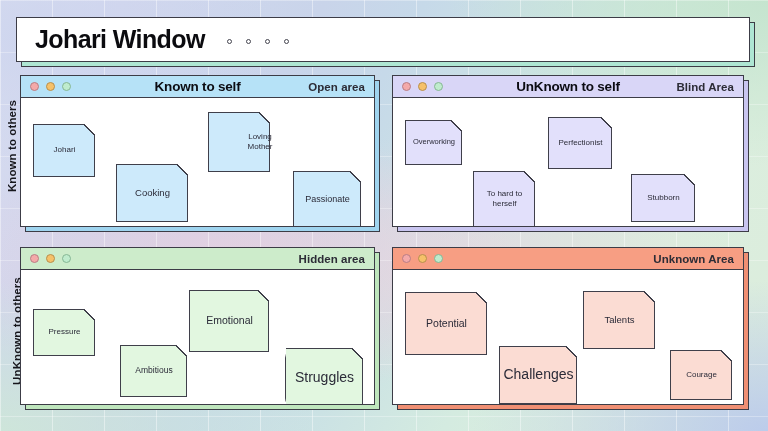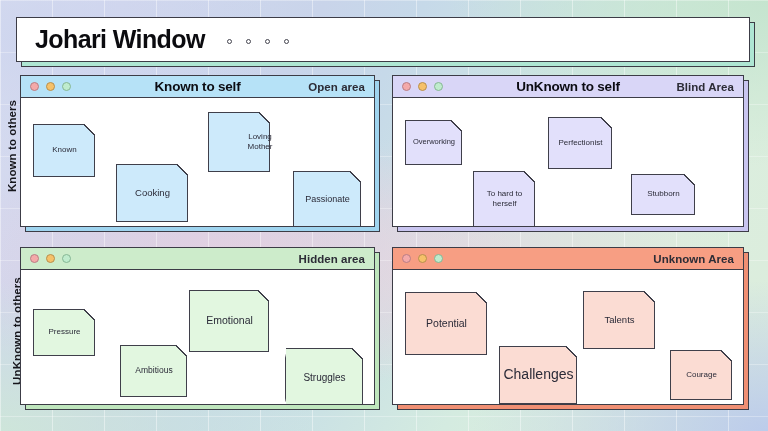--- a/index.html
+++ b/index.html
@@ -231,21 +231,21 @@
             <span class="dot dot-amber"></span>
             <span class="dot dot-green"></span>
           </div>
           <div class="panel-center-title">Known to self</div>
           <div class="panel-right-label">Open area</div>
         </div>
         <div class="panel-body">
           <div class="note" style="left: 12px; top: 26px; width: 62px; height: 53px; font-size: 8px;">
             <div class="note-body" style="background: rgb(205, 234, 251); clip-path: polygon(0px 0px, calc(100% - 11px) 0px, 100% 11px, 100% 100%, 0px 100%); border-top: 1px solid rgb(63, 63, 74); border-right: 1px solid rgb(63, 63, 74);"></div>
             <div class="note-fold" style="width: 11px; height: 11px; background: linear-gradient(to left bottom, transparent 0px, transparent 48%, rgb(63, 63, 74) 48%, rgb(63, 63, 74) 56%, transparent 56%);"></div>
-            <div class="note-inner">Known</div>
+            <div class="note-inner">Johari</div>
           </div>
           <div class="note" style="left: 187px; top: 14px; width: 62px; height: 60px; font-size: 8px; padding-left: 45px;">
             <div class="note-body" style="background: rgb(205, 234, 251); clip-path: polygon(0px 0px, calc(100% - 11px) 0px, 100% 11px, 100% 100%, 0px 100%); border-top: 1px solid rgb(63, 63, 74); border-right: 1px solid rgb(63, 63, 74);"></div>
             <div class="note-fold" style="width: 11px; height: 11px; background: linear-gradient(to left bottom, transparent 0px, transparent 48%, rgb(63, 63, 74) 48%, rgb(63, 63, 74) 56%, transparent 56%);"></div>
             <div class="note-inner">Loving<br>Mother</div>
           </div>
           <div class="note" style="left: 95px; top: 66px; width: 72px; height: 58px; font-size: 9.5px;">
             <div class="note-body" style="background: rgb(205, 234, 251); clip-path: polygon(0px 0px, calc(100% - 11px) 0px, 100% 11px, 100% 100%, 0px 100%); border-top: 1px solid rgb(63, 63, 74); border-right: 1px solid rgb(63, 63, 74);"></div>
             <div class="note-fold" style="width: 11px; height: 11px; background: linear-gradient(to left bottom, transparent 0px, transparent 48%, rgb(63, 63, 74) 48%, rgb(63, 63, 74) 56%, transparent 56%);"></div>
             <div class="note-inner">Cooking</div>
@@ -279,21 +279,21 @@
           <div class="note" style="left: 155px; top: 19px; width: 64px; height: 52px; font-size: 8px;">
             <div class="note-body" style="background: rgb(226, 224, 251); clip-path: polygon(0px 0px, calc(100% - 11px) 0px, 100% 11px, 100% 100%, 0px 100%); border-top: 1px solid rgb(63, 63, 74); border-right: 1px solid rgb(63, 63, 74);"></div>
             <div class="note-fold" style="width: 11px; height: 11px; background: linear-gradient(to left bottom, transparent 0px, transparent 48%, rgb(63, 63, 74) 48%, rgb(63, 63, 74) 56%, transparent 56%);"></div>
             <div class="note-inner">Perfectionist</div>
           </div>
           <div class="note" style="left: 80px; top: 73px; width: 62px; height: 56px; font-size: 8px;">
             <div class="note-body" style="background: rgb(226, 224, 251); clip-path: polygon(0px 0px, calc(100% - 11px) 0px, 100% 11px, 100% 100%, 0px 100%); border-top: 1px solid rgb(63, 63, 74); border-right: 1px solid rgb(63, 63, 74);"></div>
             <div class="note-fold" style="width: 11px; height: 11px; background: linear-gradient(to left bottom, transparent 0px, transparent 48%, rgb(63, 63, 74) 48%, rgb(63, 63, 74) 56%, transparent 56%);"></div>
             <div class="note-inner">To hard to<br>herself</div>
           </div>
-          <div class="note" style="left: 238px; top: 76px; width: 64px; height: 41px; font-size: 8px;">
+          <div class="note" style="left: 238px; top: 76px; width: 64px; height: 48px; font-size: 8px;">
             <div class="note-body" style="background: rgb(226, 224, 251); clip-path: polygon(0px 0px, calc(100% - 11px) 0px, 100% 11px, 100% 100%, 0px 100%); border-top: 1px solid rgb(63, 63, 74); border-right: 1px solid rgb(63, 63, 74);"></div>
             <div class="note-fold" style="width: 11px; height: 11px; background: linear-gradient(to left bottom, transparent 0px, transparent 48%, rgb(63, 63, 74) 48%, rgb(63, 63, 74) 56%, transparent 56%);"></div>
             <div class="note-inner">Stubborn</div>
           </div>
         </div>
       </div>
     </div>
     <div class="panel-wrap q-hidden" style="left: 20px; top: 247px; width: 355px; height: 158px;">
       <div class="panel-shadow"></div>
       <div class="panel">
@@ -314,21 +314,21 @@
           <div class="note" style="left: 168px; top: 20px; width: 80px; height: 62px; font-size: 10.5px;">
             <div class="note-body" style="background: rgb(226, 247, 224); clip-path: polygon(0px 0px, calc(100% - 11px) 0px, 100% 11px, 100% 100%, 0px 100%); border-top: 1px solid rgb(63, 63, 74); border-right: 1px solid rgb(63, 63, 74);"></div>
             <div class="note-fold" style="width: 11px; height: 11px; background: linear-gradient(to left bottom, transparent 0px, transparent 48%, rgb(63, 63, 74) 48%, rgb(63, 63, 74) 56%, transparent 56%);"></div>
             <div class="note-inner">Emotional</div>
           </div>
           <div class="note" style="left: 99px; top: 75px; width: 67px; height: 52px; font-size: 8.5px;">
             <div class="note-body" style="background: rgb(226, 247, 224); clip-path: polygon(0px 0px, calc(100% - 11px) 0px, 100% 11px, 100% 100%, 0px 100%); border-top: 1px solid rgb(63, 63, 74); border-right: 1px solid rgb(63, 63, 74);"></div>
             <div class="note-fold" style="width: 11px; height: 11px; background: linear-gradient(to left bottom, transparent 0px, transparent 48%, rgb(63, 63, 74) 48%, rgb(63, 63, 74) 56%, transparent 56%);"></div>
             <div class="note-inner">Ambitious</div>
           </div>
-          <div class="note" style="left: 264px; top: 78px; width: 78px; height: 60px; font-size: 10px; border-radius: 10px;">
+          <div class="note" style="left: 264px; top: 78px; width: 78px; height: 60px; font-size: 14px; border-radius: 10px;">
             <div class="note-body" style="background: rgb(226, 247, 224); clip-path: polygon(0px 0px, calc(100% - 11px) 0px, 100% 11px, 100% 100%, 0px 100%); border-top: 1px solid rgb(63, 63, 74); border-right: 1px solid rgb(63, 63, 74);"></div>
             <div class="note-fold" style="width: 11px; height: 11px; background: linear-gradient(to left bottom, transparent 0px, transparent 48%, rgb(63, 63, 74) 48%, rgb(63, 63, 74) 56%, transparent 56%);"></div>
             <div class="note-inner">Struggles</div>
           </div>
         </div>
       </div>
     </div>
     <div class="panel-wrap q-unknown" style="left: 392px; top: 247px; width: 352px; height: 158px;">
       <div class="panel-shadow"></div>
       <div class="panel">

